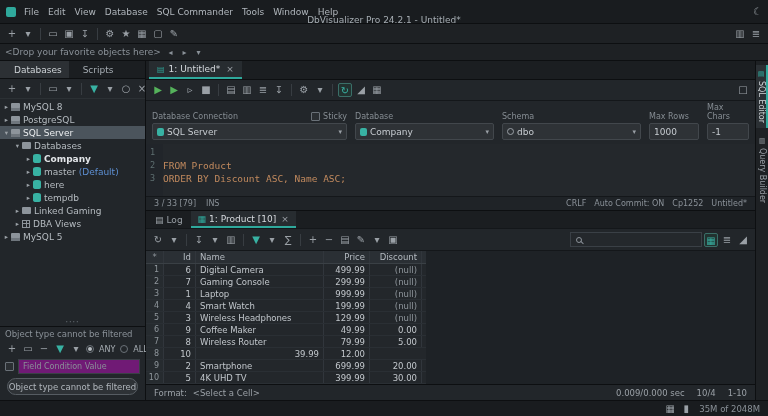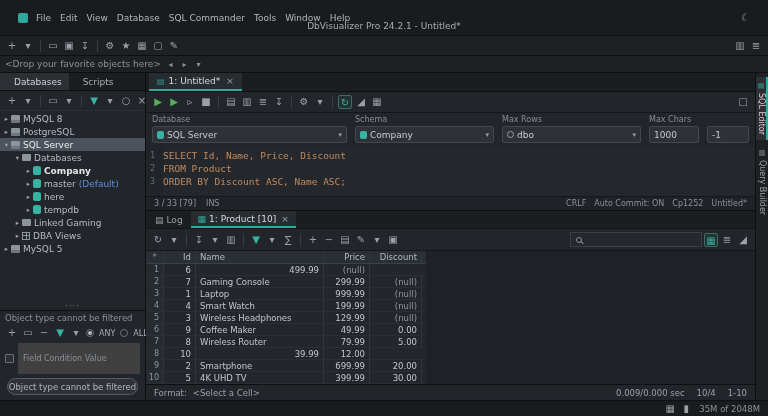--- a/index.html
+++ b/index.html
@@ -2,22 +2,22 @@
 <html><head>
 <meta charset="utf-8">
 <style>
   * { box-sizing: border-box; margin: 0; padding: 0; }
   html,body { background:#101214; }
   body { font-family:"DejaVu Sans", sans-serif; }
   .app { width:768px; height:416px; background:#1e2124; color:#b6bcc1; font-size:9px;
          display:flex; flex-direction:column; overflow:hidden; position:relative; }
 
   
-  .titlebar { height:36px; background:#191c1f; border-bottom:1px solid #0d0f11;
-              display:flex; align-items:center; gap:8px; padding:0 18px; position:relative; flex:none; }
+  .titlebar { height:24px; background:#191c1f; border-bottom:1px solid #0d0f11;
+              display:flex; align-items:center; gap:8px; padding:0 6px; position:relative; flex:none; }
   .appicon { width:10px; height:10px; background:#2fa99c; border-radius:2px; flex:none; }
   .menus { display:flex; gap:9px; color:#b0b6bc; }
   .menus .menu { cursor:default; }
   .wintitle { position:absolute; left:50%; transform:translateX(-50%); color:#a6adb3;margin-top:16px; }
   .theme { margin-left:auto; color:#9aa0a6; font-size:10px; }
 
   
   .bar { display:flex; align-items:center; gap:2px; padding:0 5px; border-bottom:1px solid #0d0f11; flex:none; }
   .icons { display:flex; align-items:center; gap:2px; }
   .tbi { min-width:14px; height:14px; line-height:14px; text-align:center; font-size:10px; }
@@ -54,21 +54,21 @@
   .splitdots { height:8px; display:flex; justify-content:center; align-items:center;
                color:#6a7178; font-size:8px; letter-spacing:1px; flex:none; }
   .filterpanel { border-top:1px solid #0d0f11; padding:2px 5px 4px; display:flex; flex-direction:column; gap:3px; flex:none; }
   .fstatus { color:#8a9198; font-size:8.5px; }
   .ficonsrow { display:flex; align-items:center; gap:3px; }
   .fradios { margin-left:auto; display:flex; align-items:center; gap:5px; font-size:8px; color:#a6adb3; }
   .radio { width:8px; height:8px; border:1px solid #6a7178; border-radius:50%; display:inline-block; position:relative; }
   .radio.on::after { content:""; position:absolute; left:1px; top:1px; width:4px; height:4px; background:#b6bcc1; border-radius:50%; }
   .ffieldrow { display:flex; align-items:center; gap:4px; }
   .cb { width:9px; height:9px; border:1px solid #6a7178; background:#2b2f33; border-radius:1px; flex:none; }
-  .ffieldbox { flex:1; height:31px; border:1px solid #3a4046; background:#404040;
+  .ffieldbox { flex:1; height:15px; border:1px solid #3a4046; background:#701a75;
                display:flex; align-items:center; padding:0 4px; color:#8a9198; font-size:8px; }
   .fbutton { height:17px; border:1px solid #565c62; border-radius:9px; background:#2e3236; color:#b0b6bc;
              font-size:8.5px; display:flex; align-items:center; justify-content:center; margin:1px 2px; }
 
   
   .main { flex:1; min-width:0; display:flex; flex-direction:column; background:#22262a; }
   .doctabs { height:19px; background:#1b1e21; border-bottom:1px solid #0d0f11; display:flex; align-items:flex-end; padding-left:3px; flex:none; }
   .doctab { height:18px; display:flex; align-items:center; gap:4px; padding:0 8px;
             background:#272c30; border-bottom:2px solid #2fa99c; color:#d6dade; }
   .dicon { color:#2fa99c; font-size:8px; }
@@ -383,20 +383,27 @@
             <span class="tbi g-boxteal">↻</span>
             <span class="tbi g-dim">◢</span>
             <span class="tbi g-dim">▦</span>
           </span>
         <span class="icons" style="margin-left:auto">
             <span class="tbi g-dim">□</span>
           </span>
       </div>
 
       <div class="conngrid clabels">
+        <div class="clabel1">
+          <span>Database Connection</span>
+          <span class="stickywrap">
+            <span class="cb"></span>
+            <span>Sticky</span>
+          </span>
+        </div>
         <span>Database</span>
         <span>Schema</span>
         <span>Max Rows</span>
         <span>Max Chars</span>
       </div>
 
       <div class="conngrid cfields">
         <div class="dd">
           <span class="dbglyph"></span>
           <span>SQL Server</span>
@@ -417,21 +424,20 @@
         </div>
         <div class="tf">
           <span>-1</span>
         </div>
       </div>
 
       <div class="editor">
 
           <div class="codeline">
             <span class="lnum">1</span>
-            <span class="ltext">SELECT Id, Name, Price, Discount</span>
           </div>
 
           <div class="codeline">
             <span class="lnum">2</span>
             <span class="ltext">FROM Product</span>
           </div>
 
           <div class="codeline">
             <span class="lnum">3</span>
             <span class="ltext">ORDER BY Discount ASC, Name ASC;</span>
@@ -507,20 +513,21 @@
           <span class="hcell cnum">Id</span>
           <span class="hcell">Name</span>
           <span class="hcell cnum">Price</span>
           <span class="hcell cnum">Discount</span>
         </div>
         <div>
 
             <div class="grow">
               <span class="cell rownum">1</span>
               <span class="cell cnum">6</span>
+              <span class="cell">Digital Camera</span>
               <span class="cell cnum">499.99</span>
               <span class="cell cnum nullv">(null)</span>
             </div>
 
             <div class="grow">
               <span class="cell rownum">2</span>
               <span class="cell cnum">7</span>
               <span class="cell">Gaming Console</span>
               <span class="cell cnum">299.99</span>
               <span class="cell cnum nullv">(null)</span>

